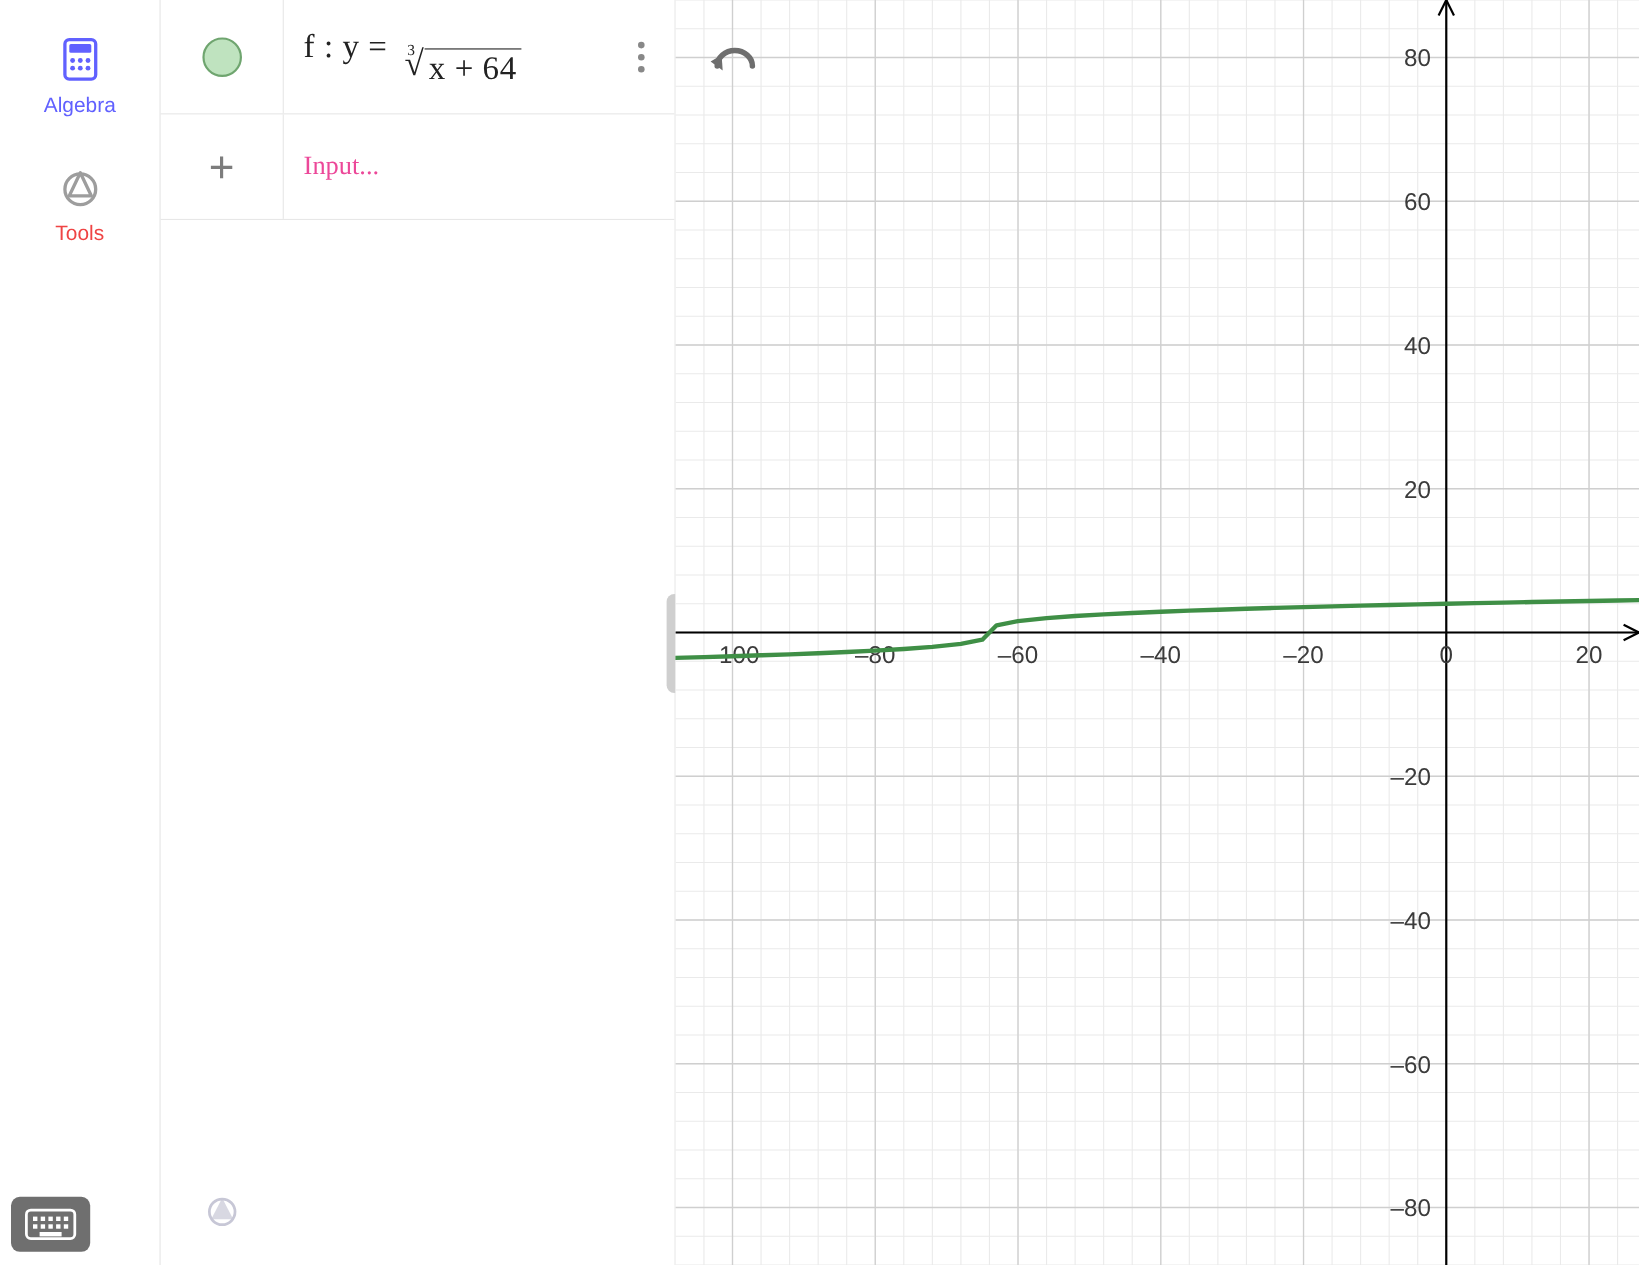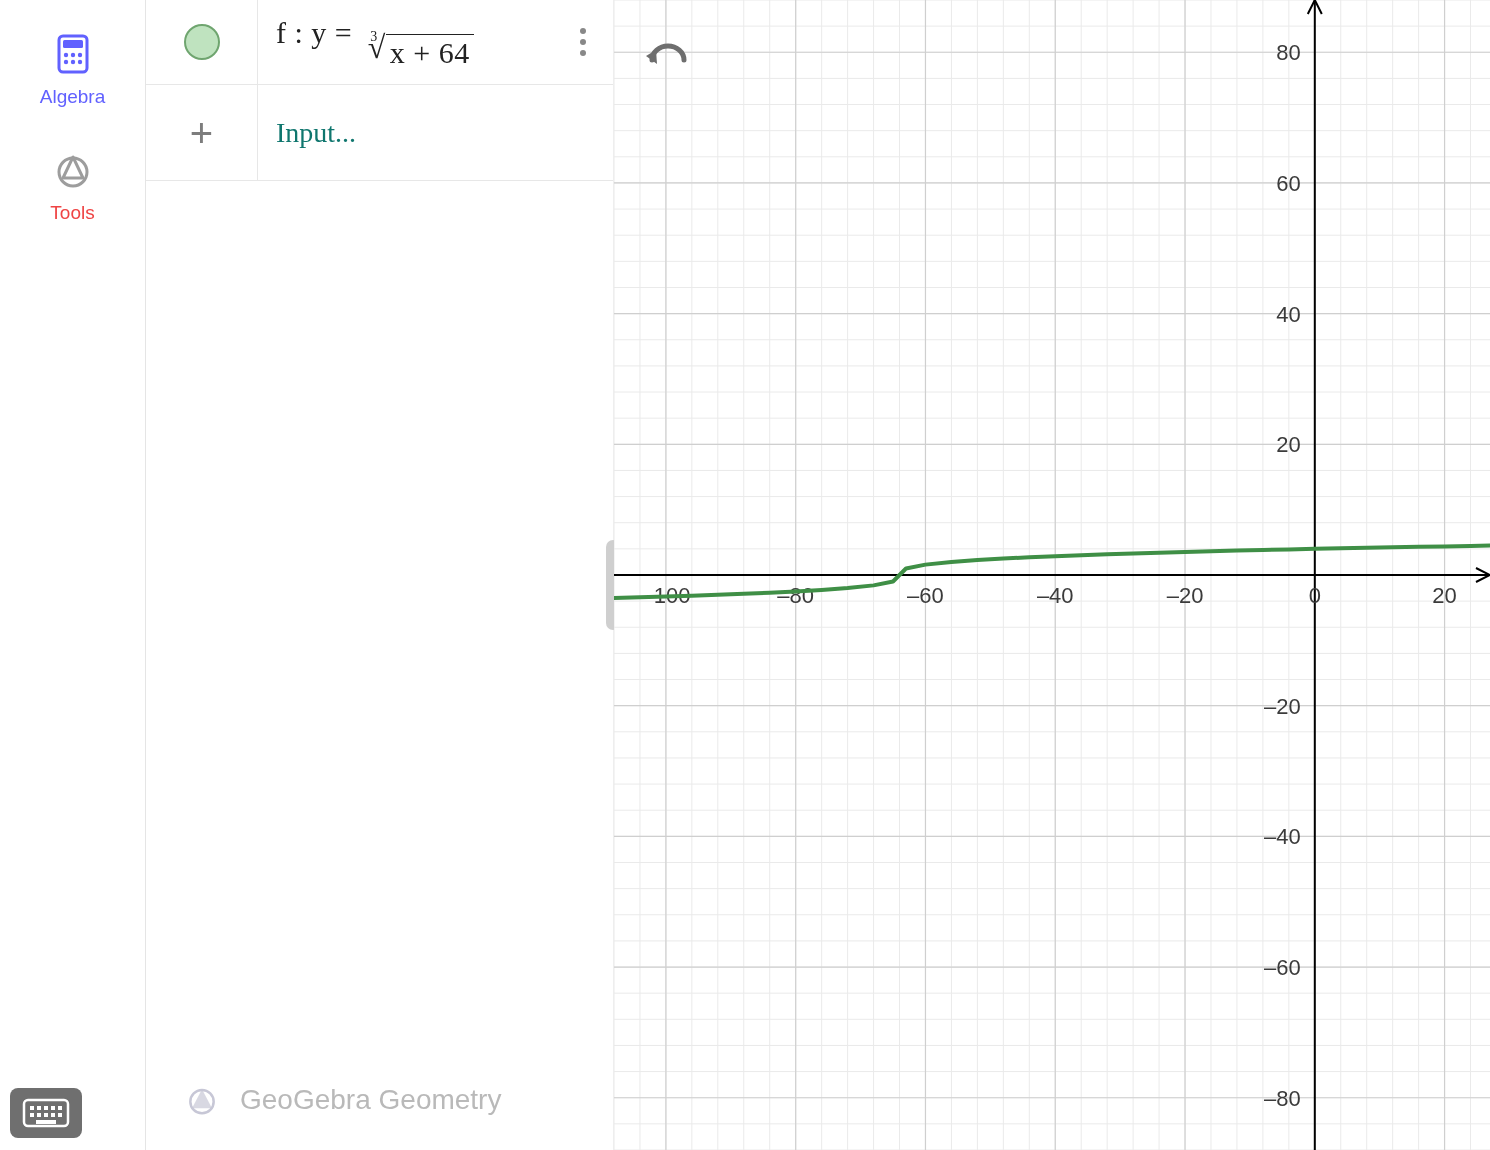--- a/index.html
+++ b/index.html
@@ -9,29 +9,29 @@
   
   .tabbar { width: 146px; min-width:146px; border-right: 1px solid #e5e5e5; display:flex; flex-direction:column; align-items:center; padding-top:30px; gap:38px; }
   .tab { display:flex; flex-direction:column; align-items:center; gap:8px; cursor:pointer; }
   .tab-label { font-size:19px; color:#ef4444; }
   .tab.active .tab-label { color:#6161ff; }
 
   
   .algebra { width: 468px; min-width:468px; display:flex; flex-direction:column; position:relative; border-right:1px solid #eee; }
   .row { display:flex; align-items:center; border-bottom:1px solid #e7e7e7; }
   .row-left { width:112px; min-width:112px; height:100%; display:flex; align-items:center; justify-content:center; border-right:1px solid #e7e7e7; }
-  .row-eq { height:85px; }
+  .row-eq { height:104px; }
   .row-input { height:96px; }
   .eq-body { flex:1; display:flex; align-items:center; padding-left:18px; position:relative; }
   .eq-text { font-family: "Times New Roman", serif; font-size:30px; color:#222; letter-spacing:0.5px; }
   .more-btn { position:absolute; right:16px; top:50%; transform:translateY(-50%); width:28px; height:44px; display:flex; flex-direction:column; align-items:center; justify-content:center; gap:5px; cursor:pointer; }
   .more-btn span { width:6px; height:6px; border-radius:50%; background:#888; display:block; }
   .visibility-dot { width:36px; height:36px; border-radius:50%; background:#bfe3bf; border:2px solid #6fa56f; }
   .plus { font-size:40px; color:#7d7d7d; font-weight:300; line-height:1; }
-  .input-ghost { flex:1; font-size:28px; font-family:"Times New Roman", serif; color:#0f766e; padding-left:18px; }
+  .input-ghost { flex:1; font-size:24px; font-family:"Times New Roman", serif; color:#ec4899; padding-left:18px; }
 
   .brand { position:absolute; left:0; right:0; bottom:30px; display:flex; align-items:center; gap:18px; padding-left:36px; color:#b9b9b9; font-size:28px; }
 
   
   .panel-handle { position:absolute; right:-7px; top:540px; width:14px; height:90px; border-radius:7px; background:#cfcfcf; }
 
   
   .graph { flex:1; position:relative; background:#fff; }
   .graph svg { position:absolute; inset:0; }
 
@@ -101,21 +101,20 @@
         <div class="plus">+</div>
       </div>
       <div class="input-ghost">Input...</div>
     </div>
 
     <div class="brand">
       <svg width="40" height="40" viewBox="0 0 48 48">
         <circle cx="24" cy="26" r="14" fill="none" stroke="#c7c7d6" stroke-width="3"></circle>
         <path d="M24 11 L12 34 L36 34 Z" fill="#c7c7d6" opacity="0.7"></path>
       </svg>
-      <span>GeoGebra Geometry</span>
     </div>
 
     <div class="panel-handle"></div>
   </div>
 
   <div class="graph">
     <svg id="graph-svg" viewBox="0 0 876 1150" preserveAspectRatio="none">
         <line x1="0" x2="0" y1="0" y2="1150" stroke="#eaeaea" stroke-width="1"></line>
         <line x1="25.955555555555556" x2="25.955555555555556" y1="0" y2="1150" stroke="#eaeaea" stroke-width="1"></line>
         <line x1="51.91111111111111" x2="51.91111111111111" y1="0" y2="1150" stroke="#eaeaea" stroke-width="1"></line>

